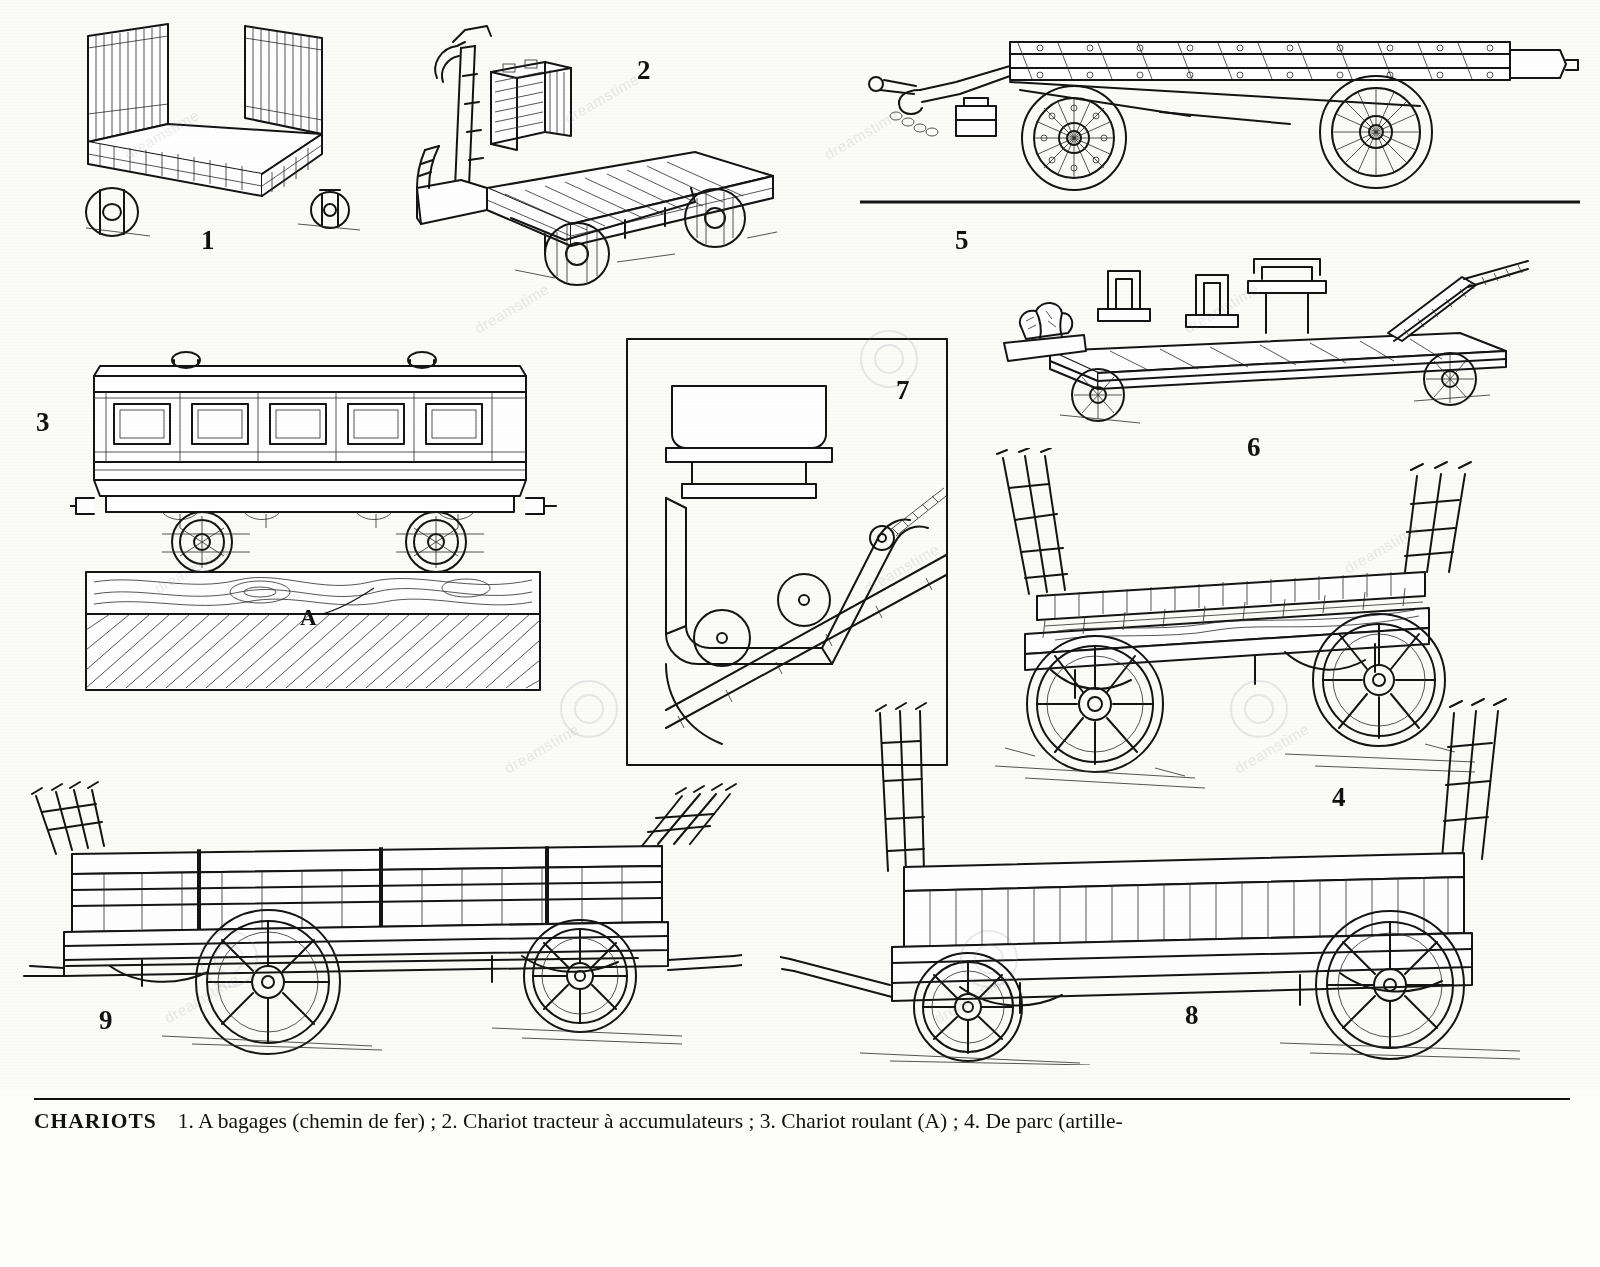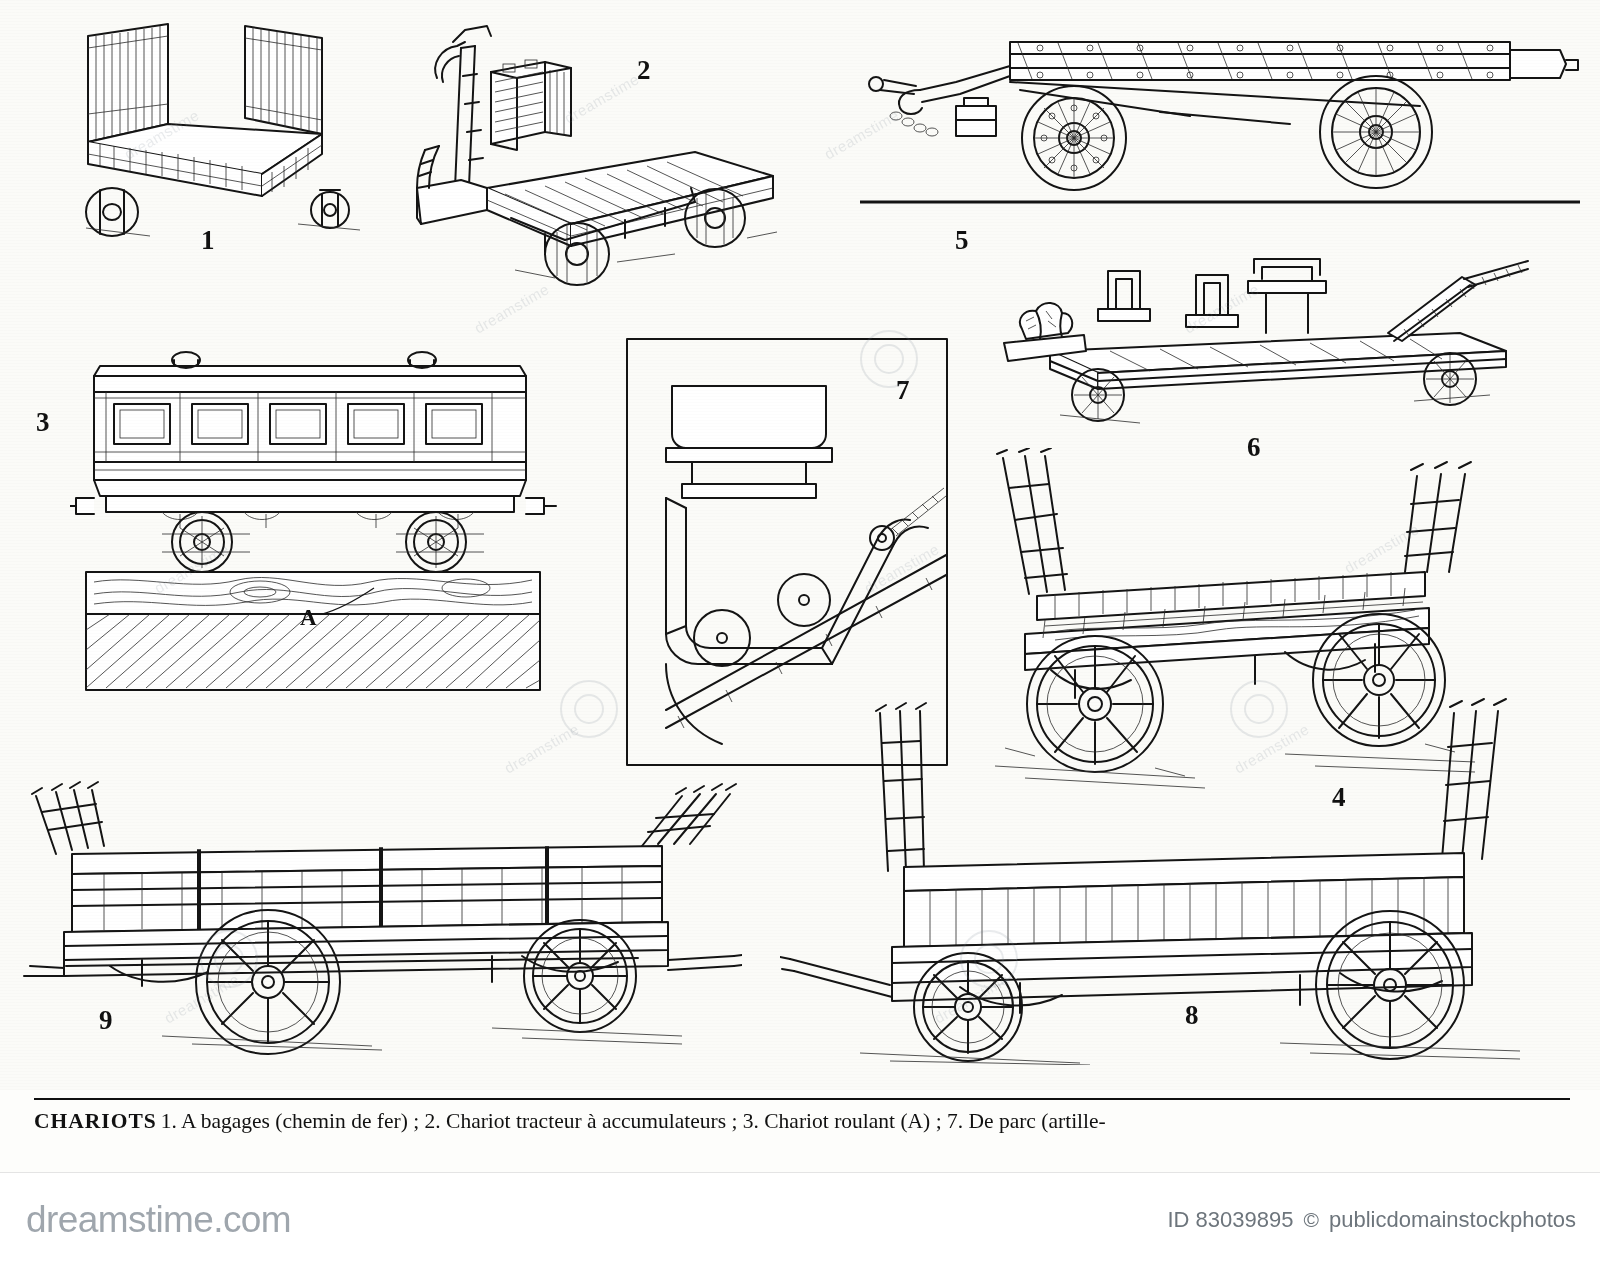--- a/index.html
+++ b/index.html
@@ -83,21 +83,21 @@
     font-family: "Liberation Serif", serif;
     font-size: 21.5px;
     line-height: 25px;
     color: #111;
     text-align: justify;
   }
   #caption .capthead {
     font-variant: small-caps;
     font-weight: bold;
     letter-spacing: 1px;
-    margin-right: 4px;
+    margin-right: 21px;
   }
 
   
   .wm {
     position: absolute;
     color: rgba(120,130,140,0.16);
     font-family: "Liberation Sans", sans-serif;
     font-size: 15px;
     letter-spacing: 0.5px;
     white-space: nowrap;
@@ -844,26 +844,18 @@
     <div class="wmring" style="left:860px; top:330px;"></div>
     <div class="wmring" style="left:560px; top:680px;"></div>
     <div class="wmring" style="left:1230px; top:680px;"></div>
     <div class="wmring" style="left:200px; top:930px;"></div>
     <div class="wmring" style="left:960px; top:930px;"></div>
   </div>
 
   <div id="caption">
     <div class="rule"></div>
     <div class="captext">
-      <span class="capthead">CHARIOTS</span><span>1. A bagages (chemin de fer) ; 2. Chariot tracteur à accumulateurs ; 3. Chariot roulant (A) ; 7. De parc (artille-</span>
+      <span class="capthead">CHARIOTS</span><span>1. A bagages (chemin de fer) ; 2. Chariot tracteur à accumulateurs ; 3. Chariot roulant (A) ; 4. De parc (artille-</span>
     </div>
   </div>
 
-  <div id="footer">
-    <div class="brand">dreamstime.com</div>
-    <div class="rightinfo">
-      <span class="idtag">ID 83039895</span>
-      <span class="copysym">©</span>
-      <span class="contrib">publicdomainstockphotos</span>
-    </div>
-  </div>
 
 </div>
 
 </body></html>

